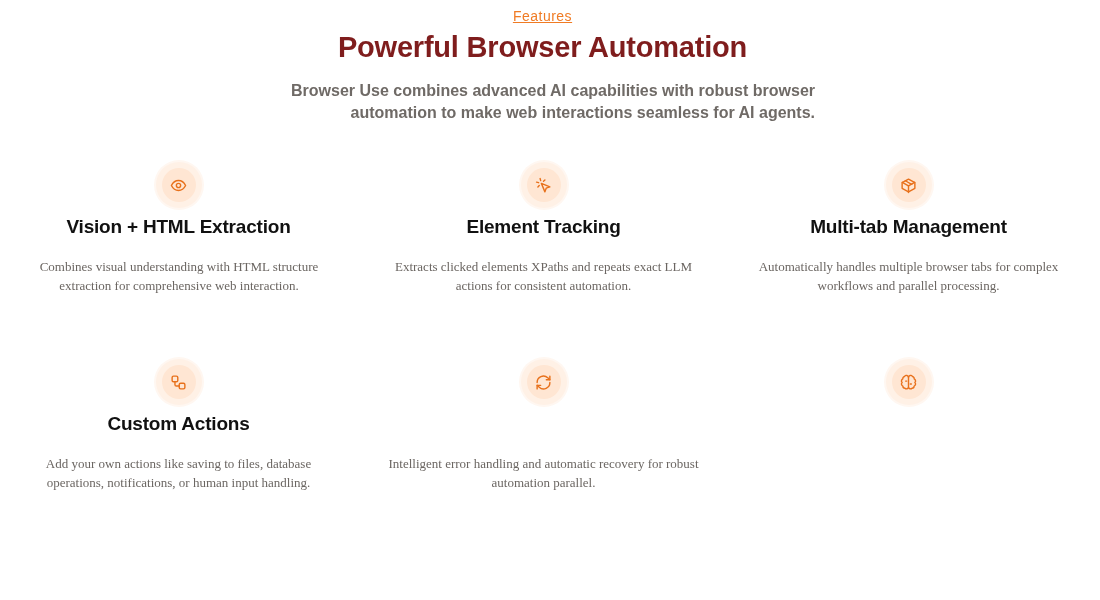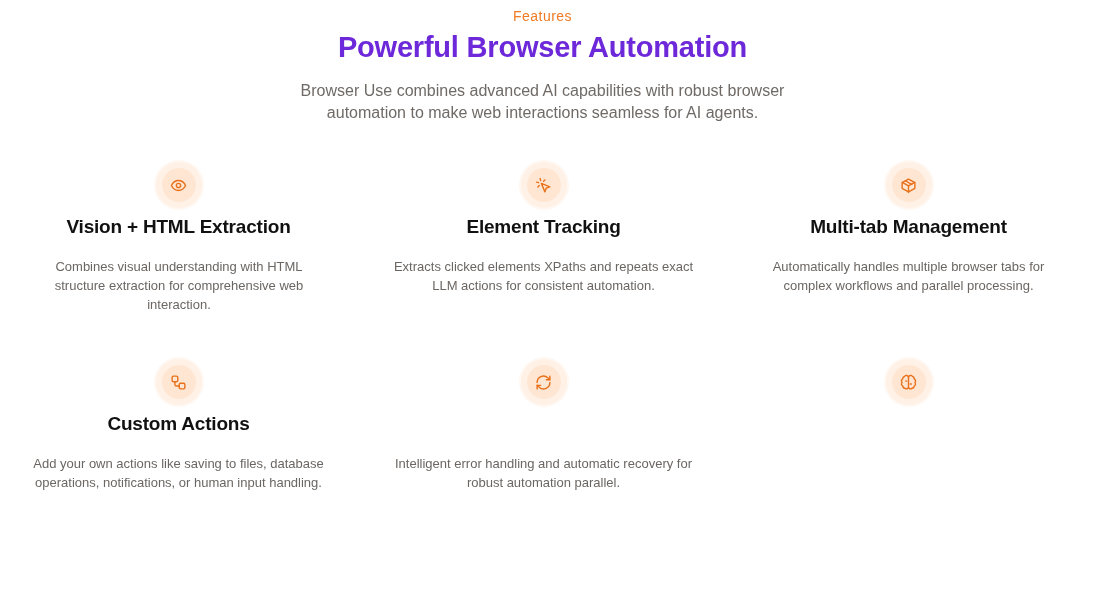--- a/index.html
+++ b/index.html
@@ -1,29 +1,29 @@
 <!DOCTYPE html>
 <html><head>
   <meta charset="utf-8">
   <style>
     * { box-sizing: border-box; margin: 0; padding: 0; }
     html, body { width: 1100px; height: 600px; background: #ffffff; overflow: hidden; }
     body { font-family: "Liberation Sans", "DejaVu Sans", sans-serif; color: #111; position: relative; }
     .section { position: absolute; left: 0; top: 0; width: 1100px; height: 600px; }
     .eyebrow {
       position: absolute; top: 8px; left: 0; width: 1085px; text-align: center;
-      font-size: 14px; color: #f07b24; letter-spacing: 0.5px;
+      font-size: 14px; color: #f07b24; letter-spacing: 0.5px; text-decoration: underline;
     }
     .headline {
       position: absolute; top: 31px; left: 0; width: 1085px; text-align: center;
-      font-size: 29px; font-weight: bold; color: #6d28d9; letter-spacing: -0.2px;
+      font-size: 29px; font-weight: bold; color: #7f1d1d; letter-spacing: -0.2px;
     }
     .subhead {
-      position: absolute; top: 80px; left: 270px; width: 545px; text-align: center;
-      font-size: 16px; line-height: 22px; color: #6f6a66;
+      position: absolute; top: 80px; left: 270px; width: 545px; text-align: right;
+      font-size: 16px; line-height: 22px; color: #6f6a66; font-weight: bold;
     }
     .grid {
       position: absolute; top: 162px; left: -4px; width: 1095px;
       display: grid; grid-template-columns: 365px 365px 365px; grid-template-rows: 197px 197px;
     }
     .card { position: relative; text-align: center; }
     .icon-wrap {
       position: absolute; left: 50%; top: 0; width: 46px; height: 46px; margin-left: -23px;
       border-radius: 50%; background: #fff1e6;
       box-shadow: 0 0 0 2px #fff7f1;
@@ -33,21 +33,21 @@
       width: 34px; height: 34px; border-radius: 50%; background: #ffe6d3;
       display: flex; align-items: center; justify-content: center;
     }
     .icon-inner svg { width: 17px; height: 17px; }
     .card-title {
       position: absolute; top: 54px; left: 0; width: 100%;
       font-size: 19px; font-weight: bold; color: #111111; letter-spacing: -0.2px;
     }
     .card-desc {
       position: absolute; top: 95px; left: 50%; width: 320px; margin-left: -160px;
-      font-size: 13px; line-height: 19px; color: #6b6662;
+      font-size: 13px; line-height: 19px; color: #6b6662; font-family: Liberation Serif, serif;
     }
     .card-desc.narrow { width: 285px; margin-left: -142px; }
   </style>
 </head>
 <body>
 
 <section class="section">
   <div class="eyebrow">Features</div>
   <h1 class="headline">Powerful Browser Automation</h1>
   <p class="subhead">Browser Use combines advanced AI capabilities with robust browser automation to make web interactions seamless for AI agents.</p>

